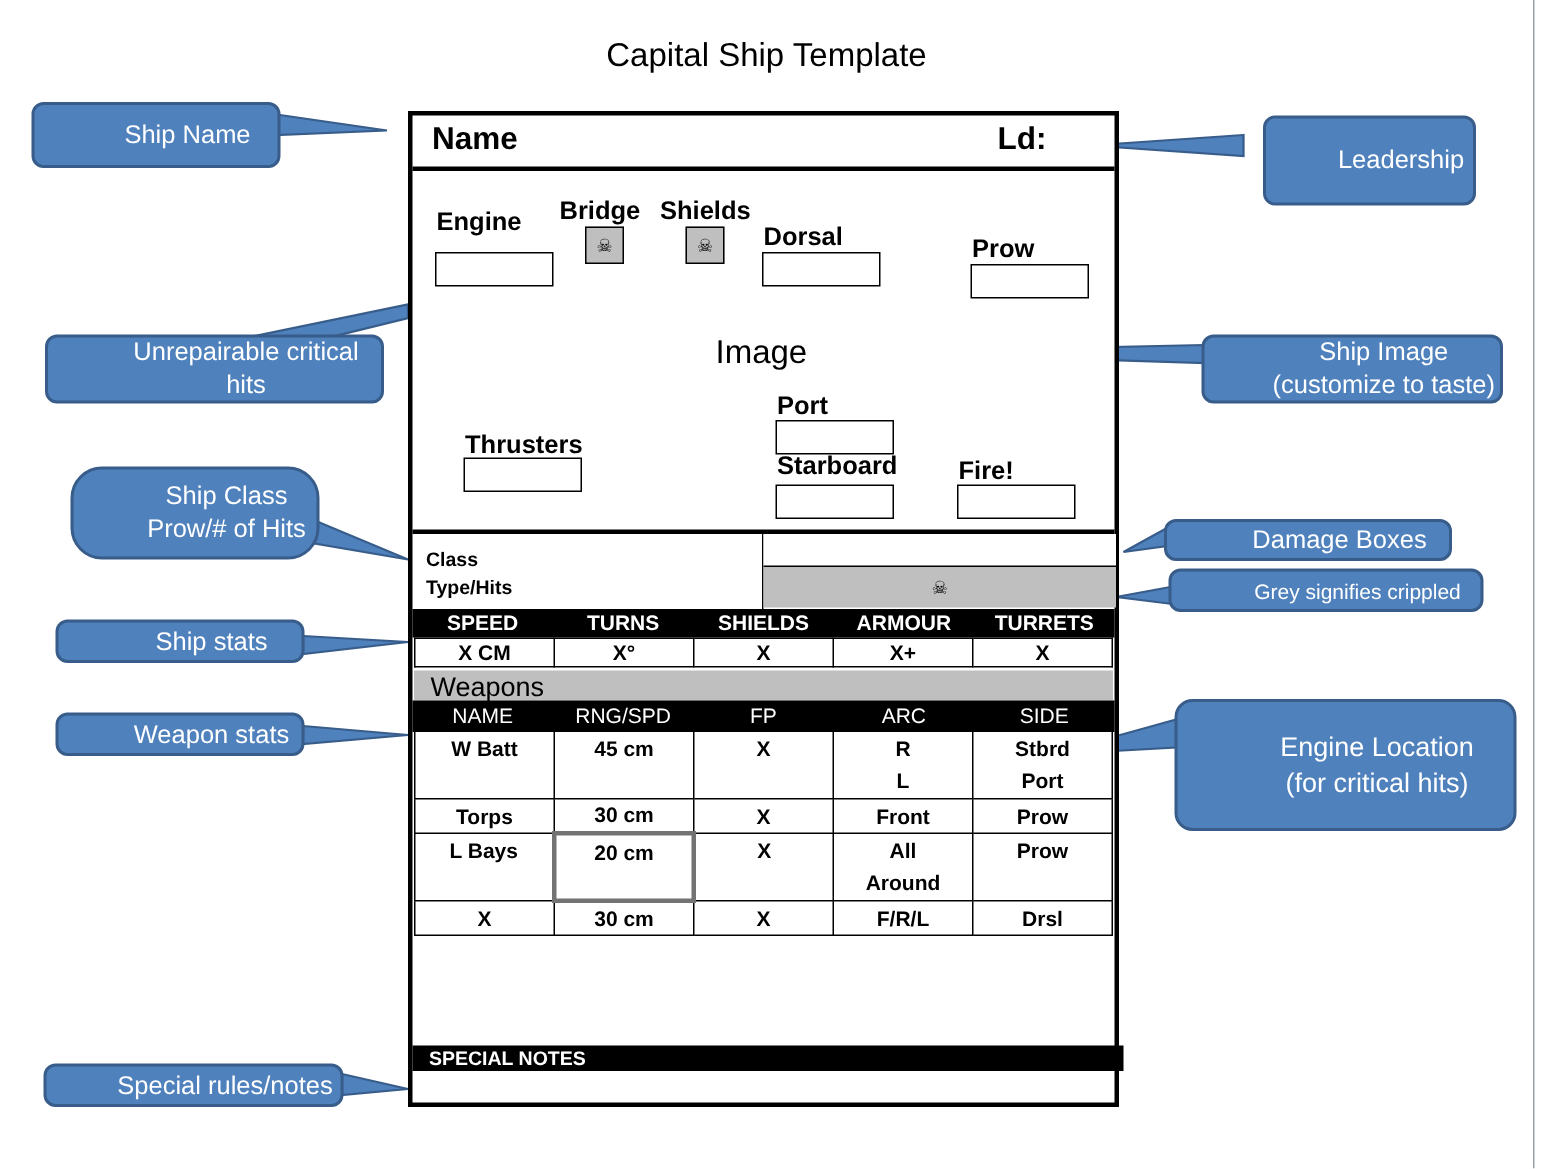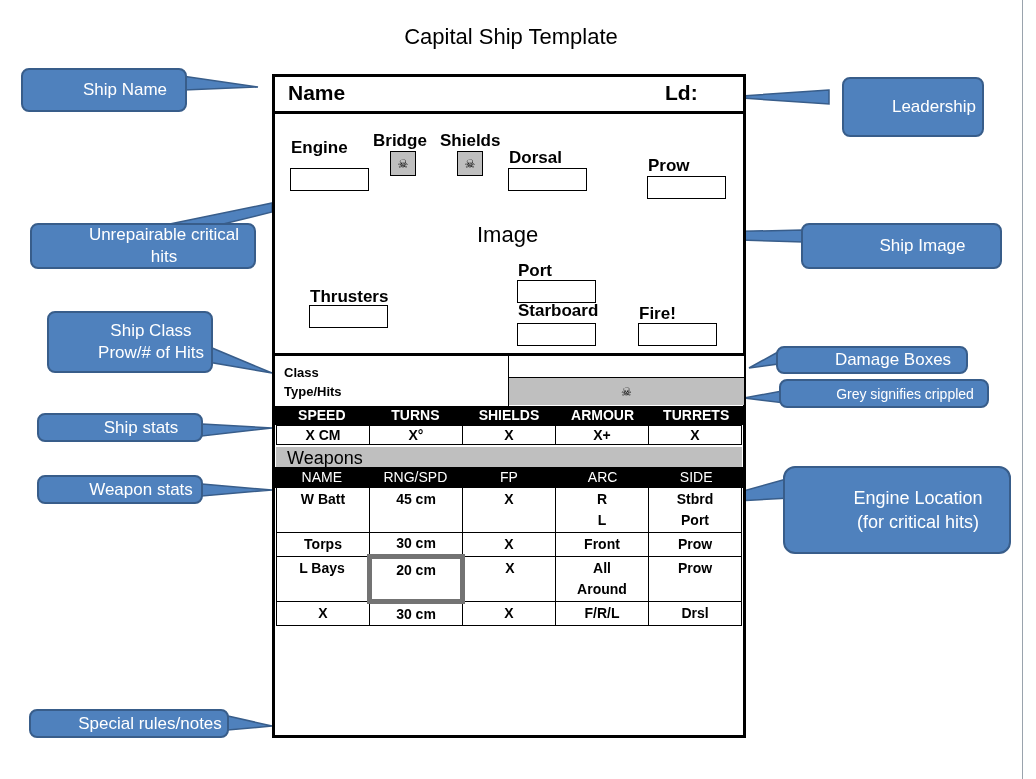--- a/index.html
+++ b/index.html
@@ -45,39 +45,40 @@
   </g>
 </svg>
 
 <div class="callout" style="left:21px;top:68px;width:166px;height:44px;">
   <span>Ship Name</span>
 </div>
 <div class="callout" style="left:30px;top:223px;width:226px;height:46px;flex-direction:column;line-height:22px;">
   <span>Unrepairable critical</span>
   <span>hits</span>
 </div>
-<div class="callout" style="left:47px;top:311px;width:166px;height:62px;flex-direction:column;">
+<div class="callout" style="left:47px;top:311px;width:166px;height:62px;flex-direction:column;border-radius:21px;">
   <span>Ship Class</span>
   <span>Prow/# of Hits</span>
 </div>
 <div class="callout" style="left:37px;top:413px;width:166px;height:29px;">
   <span>Ship stats</span>
 </div>
 <div class="callout" style="left:37px;top:475px;width:166px;height:29px;">
   <span>Weapon stats</span>
 </div>
 <div class="callout" style="left:29px;top:709px;width:200px;height:29px;">
   <span>Special rules/notes</span>
 </div>
 
 <div class="callout" style="left:826px;top:77px;width:142px;height:60px;margin-left:16px;">
   <span>Leadership</span>
 </div>
 <div class="callout" style="left:801px;top:223px;width:201px;height:46px;flex-direction:column;">
   <span>Ship Image</span>
+  <span>(customize to taste)</span>
 </div>
 <div class="callout" style="left:776px;top:346px;width:192px;height:28px;">
   <span>Damage Boxes</span>
 </div>
 <div class="callout" style="left:779px;top:379px;width:210px;height:29px;font-size:14px;">
   <span>Grey signifies crippled</span>
 </div>
 <div class="callout" style="left:783px;top:466px;width:228px;height:88px;flex-direction:column;font-size:18px;line-height:24px;border-radius:12px;">
   <span>Engine Location</span>
   <span>(for critical hits)</span>
@@ -180,32 +181,35 @@
     </tr>
     <tr style="height:21px;">
       <td style="border:1px solid #000;line-height:19px;"><span>Torps</span></td>
       <td style="border:1px solid #000;line-height:19px;"><span>30 cm</span></td>
       <td style="border:1px solid #000;line-height:19px;"><span>X</span></td>
       <td style="border:1px solid #000;line-height:19px;"><span>Front</span></td>
       <td style="border:1px solid #000;line-height:19px;"><span>Prow</span></td>
     </tr>
     <tr style="height:42px;">
       <td style="border:1px solid #000;vertical-align:top;line-height:21px;"><span>L Bays</span></td>
-      <td style="border:5px solid #737373;vertical-align:top;line-height:21px;"><span>20 cm</span></td>
+      <td style="border:3px solid #737373;vertical-align:top;line-height:21px;"><span>20 cm</span></td>
       <td style="border:1px solid #000;vertical-align:top;line-height:21px;"><span>X</span></td>
       <td style="border:1px solid #000;vertical-align:top;line-height:21px;">
             <div>All</div>
             <div>Around</div>
           </td>
       <td style="border:1px solid #000;vertical-align:top;line-height:21px;"><span>Prow</span></td>
     </tr>
     <tr style="height:21px;">
       <td style="border:1px solid #000;line-height:19px;"><span>X</span></td>
       <td style="border:1px solid #000;line-height:19px;"><span>30 cm</span></td>
       <td style="border:1px solid #000;line-height:19px;"><span>X</span></td>
       <td style="border:1px solid #000;line-height:19px;margin-top:25px;"><span>F/R/L</span></td>
       <td style="border:1px solid #000;line-height:19px;"><span>Drsl</span></td>
     </tr>
   </tbody>
     </table>
 
+  <div class="black-bar" style="left:0;top:620px;width:474px;height:17px;font-size:13px;line-height:17px;">
+    <span style="margin-left:11px;">SPECIAL NOTES</span>
+  </div>
   <div class="abs" style="left:0;top:637px;width:468px;height:21px;"></div>
 </div>
 
 </body></html>

